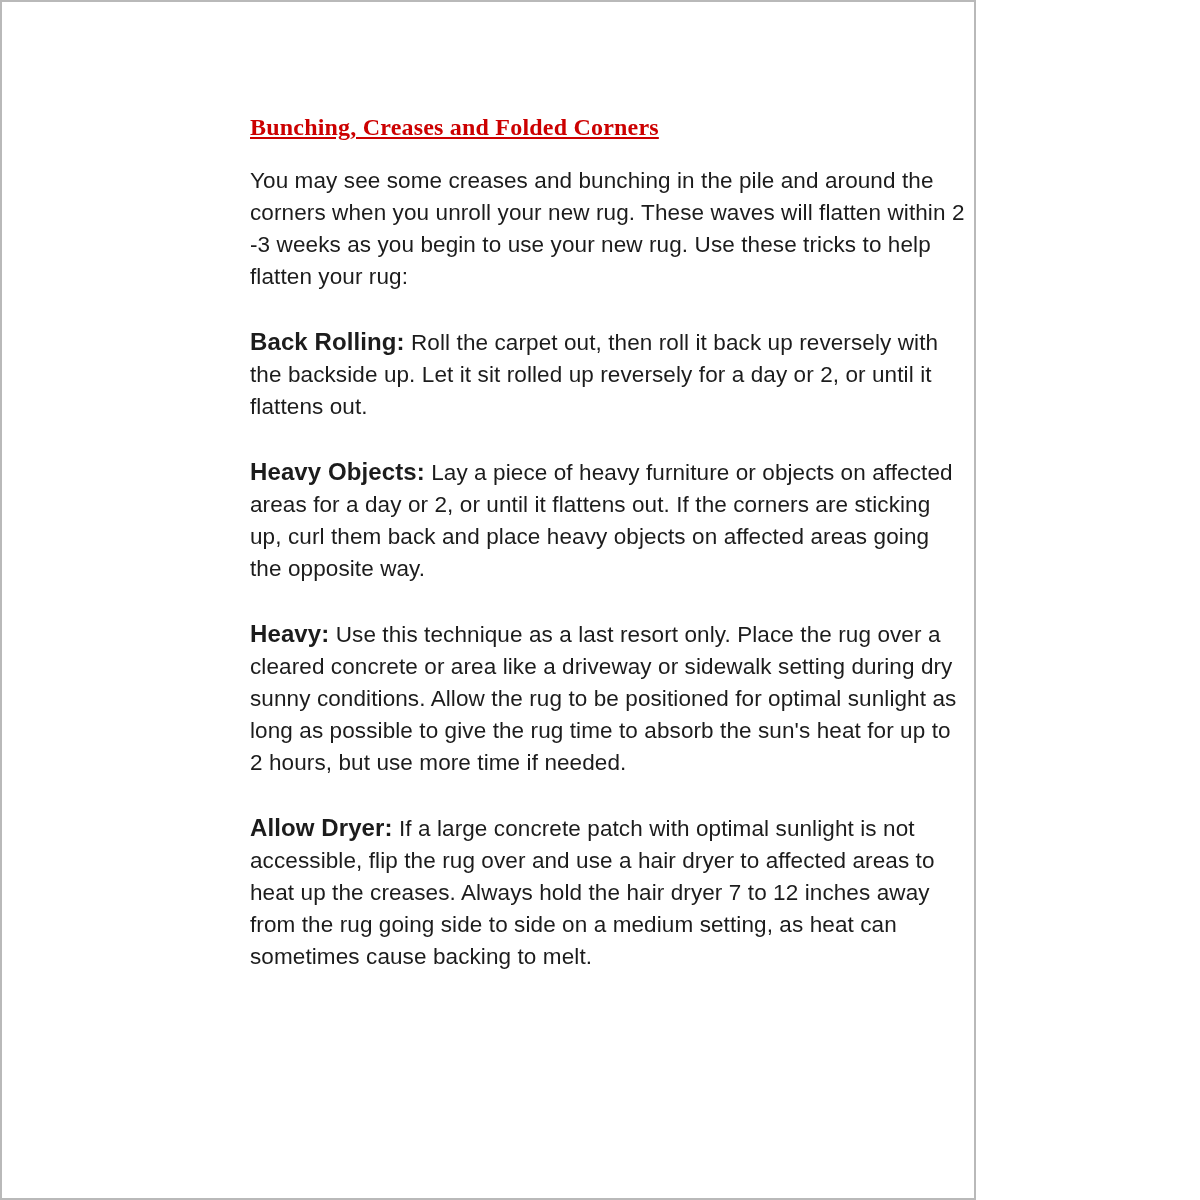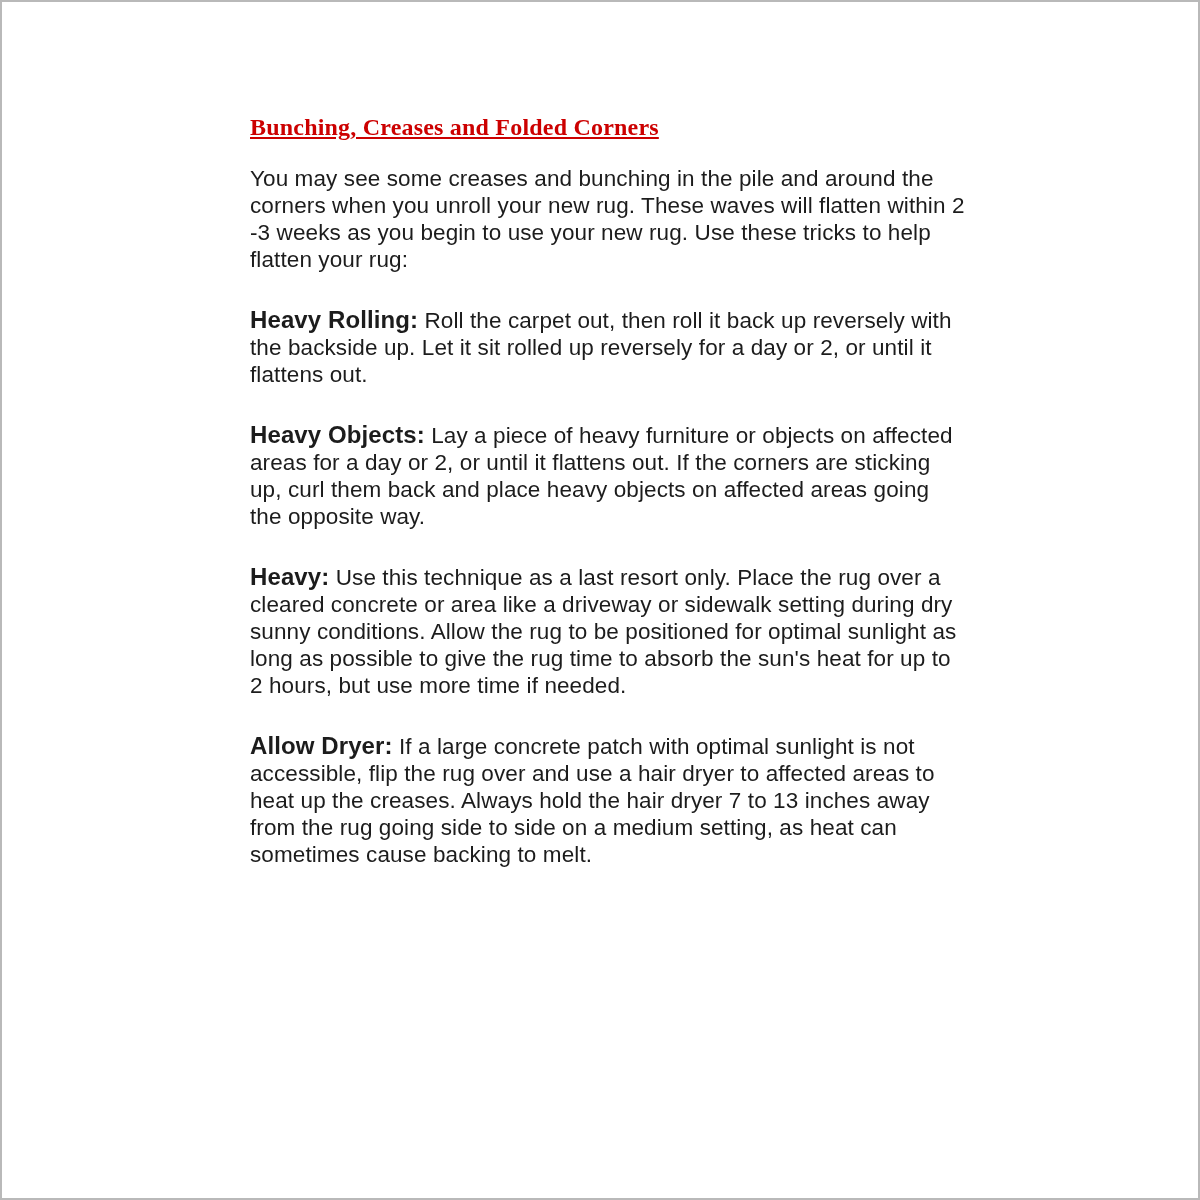--- a/index.html
+++ b/index.html
@@ -2,21 +2,21 @@
 <html><head>
 <meta charset="utf-8">
 <style>
   html, body {
     margin: 0;
     padding: 0;
     background: #ffffff;
   }
   .page {
     position: relative;
-    width: 1200px;
+    width: 976px;
     height: 1200px;
     box-sizing: border-box;
     background: #ffffff;
     border: 2px solid #b9b9b9;
     overflow: hidden;
     font-family: "Liberation Sans", sans-serif;
     color: #1c1c1c;
   }
   .content {
     position: absolute;
@@ -28,53 +28,53 @@
     font-family: "Liberation Serif", serif;
     font-weight: 700;
     font-size: 24px;
     color: #cc0000;
     text-decoration: underline;
     margin: 0 0 24px 0;
     letter-spacing: 0.2px;
   }
   .para {
     font-size: 22.5px;
-    line-height: 27px;
+    line-height: 32px;
     margin: 0 0 33px 0;
     letter-spacing: 0.1px;
   }
   .lead {
     font-weight: 700;
     font-size: 24px;
   }
 </style>
 </head>
 <body>
 
 <div class="page">
   <div class="content">
 
     <h1 class="doc-heading">Bunching, Creases and Folded Corners</h1>
 
     <p class="para">You may see some creases and bunching in the pile and around the corners when you unroll your new rug. These waves will flatten within 2 -3 weeks as you begin to use your new rug. Use these tricks to help flatten your rug:</p>
 
     <p class="para">
-      <span class="lead">Heavy Rolling:</span>
+      <span class="lead">Back Rolling:</span>
       <span>Roll the carpet out, then roll it back up reversely with the backside up. Let it sit rolled up reversely for a day or 2, or until it flattens out.</span>
     </p>
 
     <p class="para">
       <span class="lead">Heavy Objects:</span>
       <span>Lay a piece of heavy furniture or objects on affected areas for a day or 2, or until it flattens out. If the corners are sticking up, curl them back and place heavy objects on affected areas going the opposite way.</span>
     </p>
 
     <p class="para">
       <span class="lead">Heavy:</span>
       <span>Use this technique as a last resort only. Place the rug over a cleared concrete or area like a driveway or sidewalk setting during dry sunny conditions. Allow the rug to be positioned for optimal sunlight as long as possible to give the rug time to absorb the sun's heat for up to 2 hours, but use more time if needed.</span>
     </p>
 
     <p class="para">
       <span class="lead">Allow Dryer:</span>
-      <span>If a large concrete patch with optimal sunlight is not accessible, flip the rug over and use a hair dryer to affected areas to heat up the creases. Always hold the hair dryer 7 to 13 inches away from the rug going side to side on a medium setting, as heat can sometimes cause backing to melt.</span>
+      <span>If a large concrete patch with optimal sunlight is not accessible, flip the rug over and use a hair dryer to affected areas to heat up the creases. Always hold the hair dryer 7 to 12 inches away from the rug going side to side on a medium setting, as heat can sometimes cause backing to melt.</span>
     </p>
 
   </div>
 </div>
 
 </body></html>

